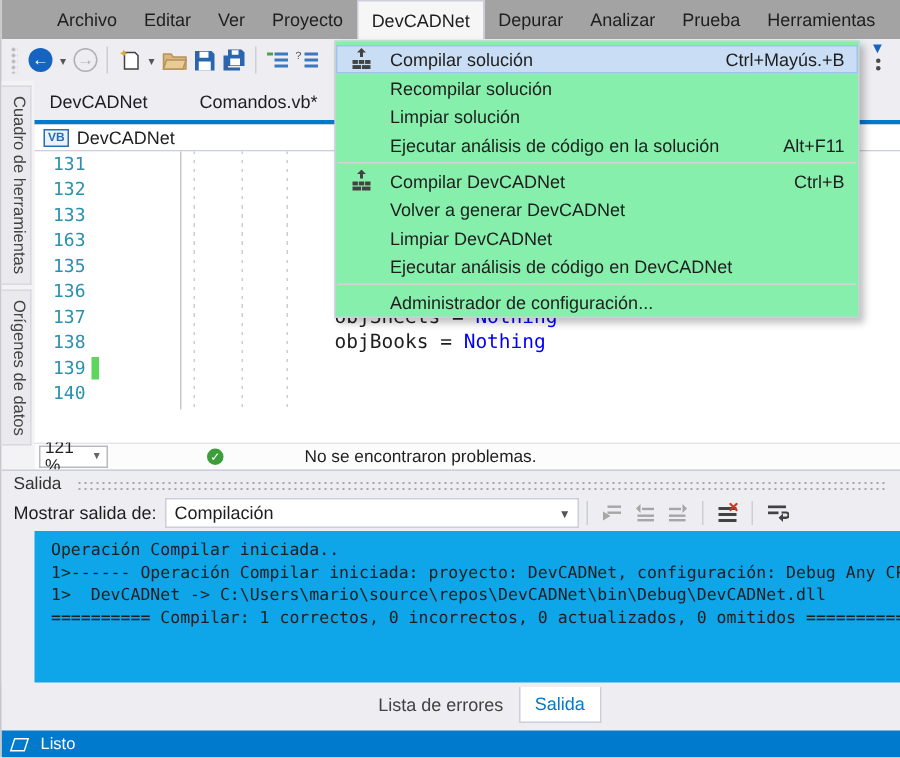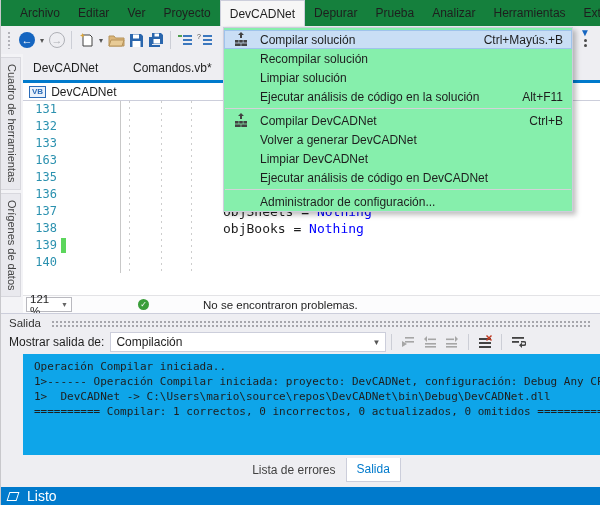--- a/index.html
+++ b/index.html
@@ -1,21 +1,21 @@
 <!DOCTYPE html>
 <html><head>
 <meta charset="utf-8">
 <style>
   * { margin:0; padding:0; box-sizing:border-box; }
   html,body { width:600px; height:505px; }
   body { font-family:"Liberation Sans","DejaVu Sans",sans-serif; font-size:12px; color:#1e1e1e; }
   .app { position:relative; width:600px; height:505px; background:#eeeef2; overflow:hidden; border-left:1px solid #c8c8cc; }
 
   
-  .menubar { position:absolute; top:0; left:0; right:0; height:26px; display:flex; align-items:stretch; padding-left:0; background:#15803d; }
+  .menubar { position:absolute; top:0; left:0; right:0; height:26px; display:flex; align-items:stretch; padding-left:18px; background:#a3a3a3; }
   .vslogo { width:20px; height:20px; align-self:center; margin:0 8px 0 2px; }
   .mb-item { display:flex; align-items:center; padding:0 9px; cursor:default; }
   .mb-item.open { background:#f6f6f6; border:1px solid #cccedb; border-bottom:none; }
 
   
   .toolbar { position:absolute; top:26px; left:0; right:0; height:28px; display:flex; align-items:center; padding-left:4px; }
   .grip { width:5px; height:18px; margin:0 5px 0 2px;
     background-image:radial-gradient(circle,#b2b2b8 1px,transparent 1.2px); background-size:4px 4px; }
   .tb-btn { display:flex; align-items:center; justify-content:center; width:20px; height:22px; }
   .tb-caret { width:10px; height:22px; display:flex; align-items:center; justify-content:center; font-size:8px; color:#555; }
@@ -68,21 +68,21 @@
   .ot-sep { width:1px; height:16px; background:#ccced6; margin:0 5px; }
   .ot-btn { width:22px; height:20px; display:flex; align-items:center; justify-content:center; }
   .out-text { position:absolute; top:40px; left:22px; right:0; height:102px; background:#0ea5e9;
     font-family:"DejaVu Sans Mono","Liberation Mono",monospace; font-size:11px; line-height:15px;
     padding:5px 0 0 11px; white-space:pre; overflow:hidden; color:#1e1e1e; }
 
   
   .bottom-tabs { position:absolute; top:455px; left:12px; right:0; height:27px; background:#eeeef2; display:flex; align-items:flex-end; padding-left:30px;justify-content:center; }
   .bt-tab { font-size:12px; padding:4px 10px 5px 10px; color:#424242; }
   .bt-tab.active { background:#fff; color:#007acc; border:1px solid #cccedb; border-top:none; }
-  .statusbar { position:absolute; top:487px; left:0; right:0; height:18px; background:#007acc; color:#fff; display:flex; align-items:center; padding-left:7px; font-size:14px; }
+  .statusbar { position:absolute; top:487px; left:0; right:0; height:18px; background:#007acc; color:#fff; display:flex; align-items:center; padding-left:7px; font-size:11px; }
   .status-ico { width:10px; height:9px; border:1.5px solid #fff; transform:skewX(-18deg); margin-right:9px; }
 
   
   .menu-overlay { position:absolute; top:27px; left:222px; width:350px; height:185px; background:#86efac;
     border:1px solid #cccedb; box-shadow:3px 3px 5px rgba(0,0,0,.25); z-index:50; padding-top:2px; }
   .m-item { position:relative; height:19px; display:flex; align-items:center; padding:0 9px 0 36px; font-size:12px; }
   .m-item.hl { background:#c9def5; box-shadow:inset 0 0 0 1px #9fc3eb; }
   .m-ico { position:absolute; left:9px; top:2px; }
   .m-short { margin-left:auto; }
   .m-sep { height:1px; background:#d3d3d8; margin:2px 1px; }
@@ -95,22 +95,22 @@
   <div class="menubar">
     <svg class="vslogo" viewBox="0 0 20 20">
       <path fill="#7d57c2" d="M14.5 1 L6.8 8.3 L3.2 5.6 L1.5 6.4 L1.5 13.6 L3.2 14.4 L6.8 11.7 L14.5 19 L18.5 17.2 L18.5 2.8 Z M4 11.8 L2.9 12.5 L2.9 7.5 L4 8.2 L5.8 10 Z M14.5 13.9 L10.4 10 L14.5 6.1 Z"></path>
     </svg>
     <div class="mb-item">Archivo</div>
     <div class="mb-item">Editar</div>
     <div class="mb-item">Ver</div>
     <div class="mb-item">Proyecto</div>
     <div class="mb-item open">DevCADNet</div>
     <div class="mb-item">Depurar</div>
+    <div class="mb-item">Analizar</div>
     <div class="mb-item">Prueba</div>
-    <div class="mb-item">Analizar</div>
     <div class="mb-item">Herramientas</div>
     <div class="mb-item">Extensiones</div>
   </div>
 
   <div class="toolbar">
     <div class="grip"></div>
     <div class="tb-btn">
         <div class="circle-btn circle-back">←</div>
       </div>
     <div class="tb-caret">▾</div>

